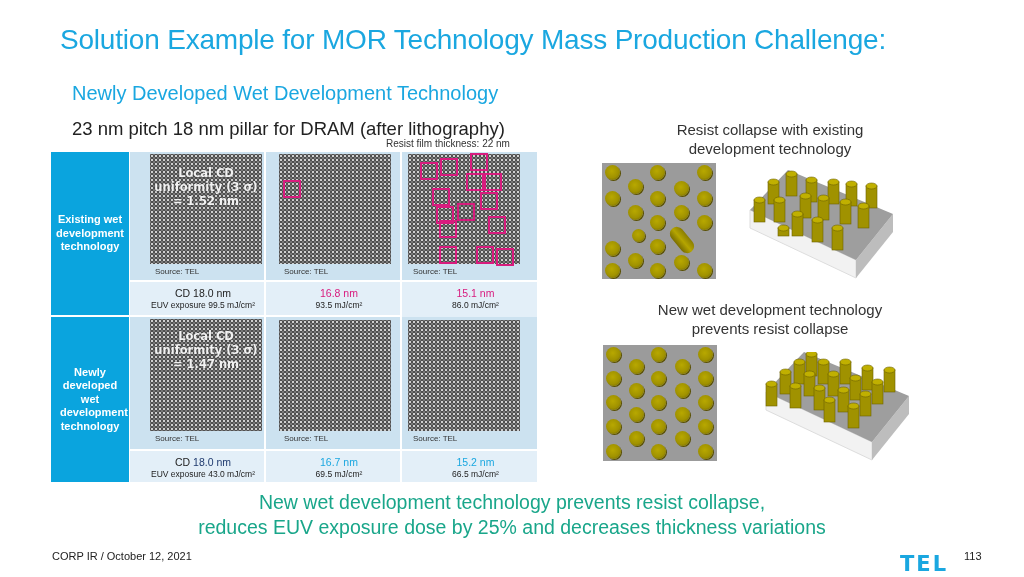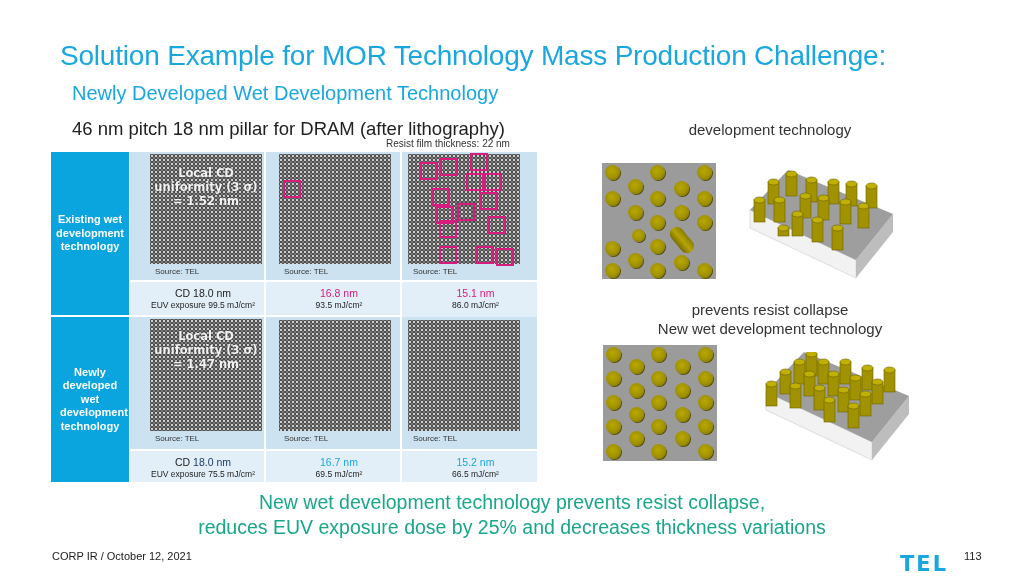--- a/index.html
+++ b/index.html
@@ -1,19 +1,19 @@
 <!DOCTYPE html>
 <html><head>
 <meta charset="utf-8">
 <style>
   * { box-sizing: border-box; margin: 0; padding: 0; }
   html, body { width: 1024px; height: 577px; background: #ffffff; overflow: hidden; }
   body { position: relative; font-family: "Liberation Sans", sans-serif; color: #222; }
 
-  .title { position: absolute; left: 60px; top: 40px; font-size: 28px; color: #1aa7e0; white-space: nowrap; letter-spacing: -0.2px; }
+  .title { position: absolute; left: 60px; top: 24px; font-size: 28px; color: #1aa7e0; white-space: nowrap; letter-spacing: -0.2px; }
   .subtitle { position: absolute; left: 72px; top: 82px; font-size: 20px; color: #1aa7e0; white-space: nowrap; }
 
   .table-title { position: absolute; left: 72px; top: 118px; width: 470px; font-size: 18.5px; color: #222; white-space: nowrap; }
   .table-note { position: absolute; left: 386px; top: 138px; font-size: 10px; color: #333; white-space: nowrap; }
 
   .grid { position: absolute; left: 51px; top: 152px; width: 486px; height: 330px; }
   .rowlabel { position: absolute; left: 0; width: 78px; background: #0aa4de; color: #fff; font-weight: bold; font-size: 11px; line-height: 13.5px; text-align: center; display: flex; align-items: center; justify-content: center; }
   .cell-img { position: absolute; background: #cce2f0; }
   .cell-data { position: absolute; background: #e3eff8; text-align: center; padding-left: 12px; }
   .sem { position: absolute; background-color: #4a4a4a;
@@ -40,21 +40,21 @@
   .footer { position: absolute; left: 52px; top: 550px; font-size: 11px; color: #222; }
   .logo { position: absolute; left: 900px; top: 552px; font-size: 21px; font-weight: bold; color: #1aa7e0; letter-spacing: 2px; font-family: "DejaVu Sans", sans-serif; }
   .pageno { position: absolute; left: 964px; top: 550px; font-size: 11px; color: #222; }
 </style>
 </head>
 <body>
 
 <div class="title">Solution Example for MOR Technology Mass Production Challenge:</div>
 <div class="subtitle">Newly Developed Wet Development Technology</div>
 
-<div class="table-title">46 nm pitch 18 nm pillar for DRAM (after lithography)</div>
+<div class="table-title">23 nm pitch 18 nm pillar for DRAM (after lithography)</div>
 <div class="table-note">Resist film thickness: 22 nm</div>
 
 <div class="grid">
 
   <div class="rowlabel" style="top:0;height:163px;">
     <span style="width:70px;">Existing wet development technology</span>
   </div>
 
   <div class="cell-img" style="left:79px;top:0;width:134px;height:128px;">
     <div class="sem" style="left:20px;top:2px;width:112px;height:110px;">
@@ -129,33 +129,34 @@
     <div class="source" style="left:18px;top:117px;">Source: TEL</div>
   </div>
   <div class="cell-img" style="left:351px;top:165px;width:135px;height:132px;">
     <div class="sem" style="left:6px;top:3px;width:112px;height:111px;">
         <div class="sem-inner"></div>
       </div>
     <div class="source" style="left:11px;top:117px;">Source: TEL</div>
   </div>
   <div class="cell-data" style="left:79px;top:299px;width:134px;height:31px;">
     <div class="cd"><span>CD </span><span class="navy">18.0 nm</span></div>
-    <div class="exp">EUV exposure 75.5 mJ/cm²</div>
+    <div class="exp">EUV exposure 43.0 mJ/cm²</div>
   </div>
   <div class="cell-data" style="left:215px;top:299px;width:134px;height:31px;">
     <div class="cd blue">16.7 nm</div>
     <div class="exp">69.5 mJ/cm²</div>
   </div>
   <div class="cell-data" style="left:351px;top:299px;width:135px;height:31px;">
     <div class="cd blue">15.2 nm</div>
     <div class="exp">66.5 mJ/cm²</div>
   </div>
 </div>
 
 <div class="diag-title" style="left:630px;top:120px;width:280px;">
+  <div>Resist collapse with existing</div>
   <div>development technology</div>
 </div>
 <div class="topview" style="left:602px;top:163px;width:114px;height:116px;">
   <div class="dot" style="left:3px;top:2px;"></div>
     <div class="dot" style="left:48px;top:2px;"></div>
     <div class="dot" style="left:95px;top:2px;"></div>
   <div class="dot" style="left:26px;top:16px;"></div>
     <div class="dot" style="left:72px;top:18px;"></div>
   <div class="dot" style="left:3px;top:28px;"></div>
     <div class="dot" style="left:48px;top:28px;"></div>
@@ -208,22 +209,22 @@
     <rect x="64" y="50" width="11" height="22"></rect>
       <ellipse cx="69.5" cy="50" rx="5.5" ry="3" fill="#c0b000"></ellipse>
     <rect x="84" y="58" width="11" height="22"></rect>
       <ellipse cx="89.5" cy="58" rx="5.5" ry="3" fill="#c0b000"></ellipse>
     <rect x="30" y="58" width="11" height="8"></rect>
       <ellipse cx="35.5" cy="58" rx="5.5" ry="3" fill="#c0b000"></ellipse>
   </g>
 </svg>
 
 <div class="diag-title" style="left:630px;top:300px;width:280px;">
+  <div>New wet development technology</div>
   <div>prevents resist collapse</div>
-  <div>New wet development technology</div>
 </div>
 <div class="topview" style="left:603px;top:345px;width:114px;height:116px;">
   <div class="dot" style="left:3px;top:2px;"></div>
     <div class="dot" style="left:48px;top:2px;"></div>
     <div class="dot" style="left:95px;top:2px;"></div>
   <div class="dot" style="left:26px;top:14px;"></div>
     <div class="dot" style="left:72px;top:14px;"></div>
   <div class="dot" style="left:3px;top:26px;"></div>
     <div class="dot" style="left:48px;top:26px;"></div>
     <div class="dot" style="left:95px;top:26px;"></div>

